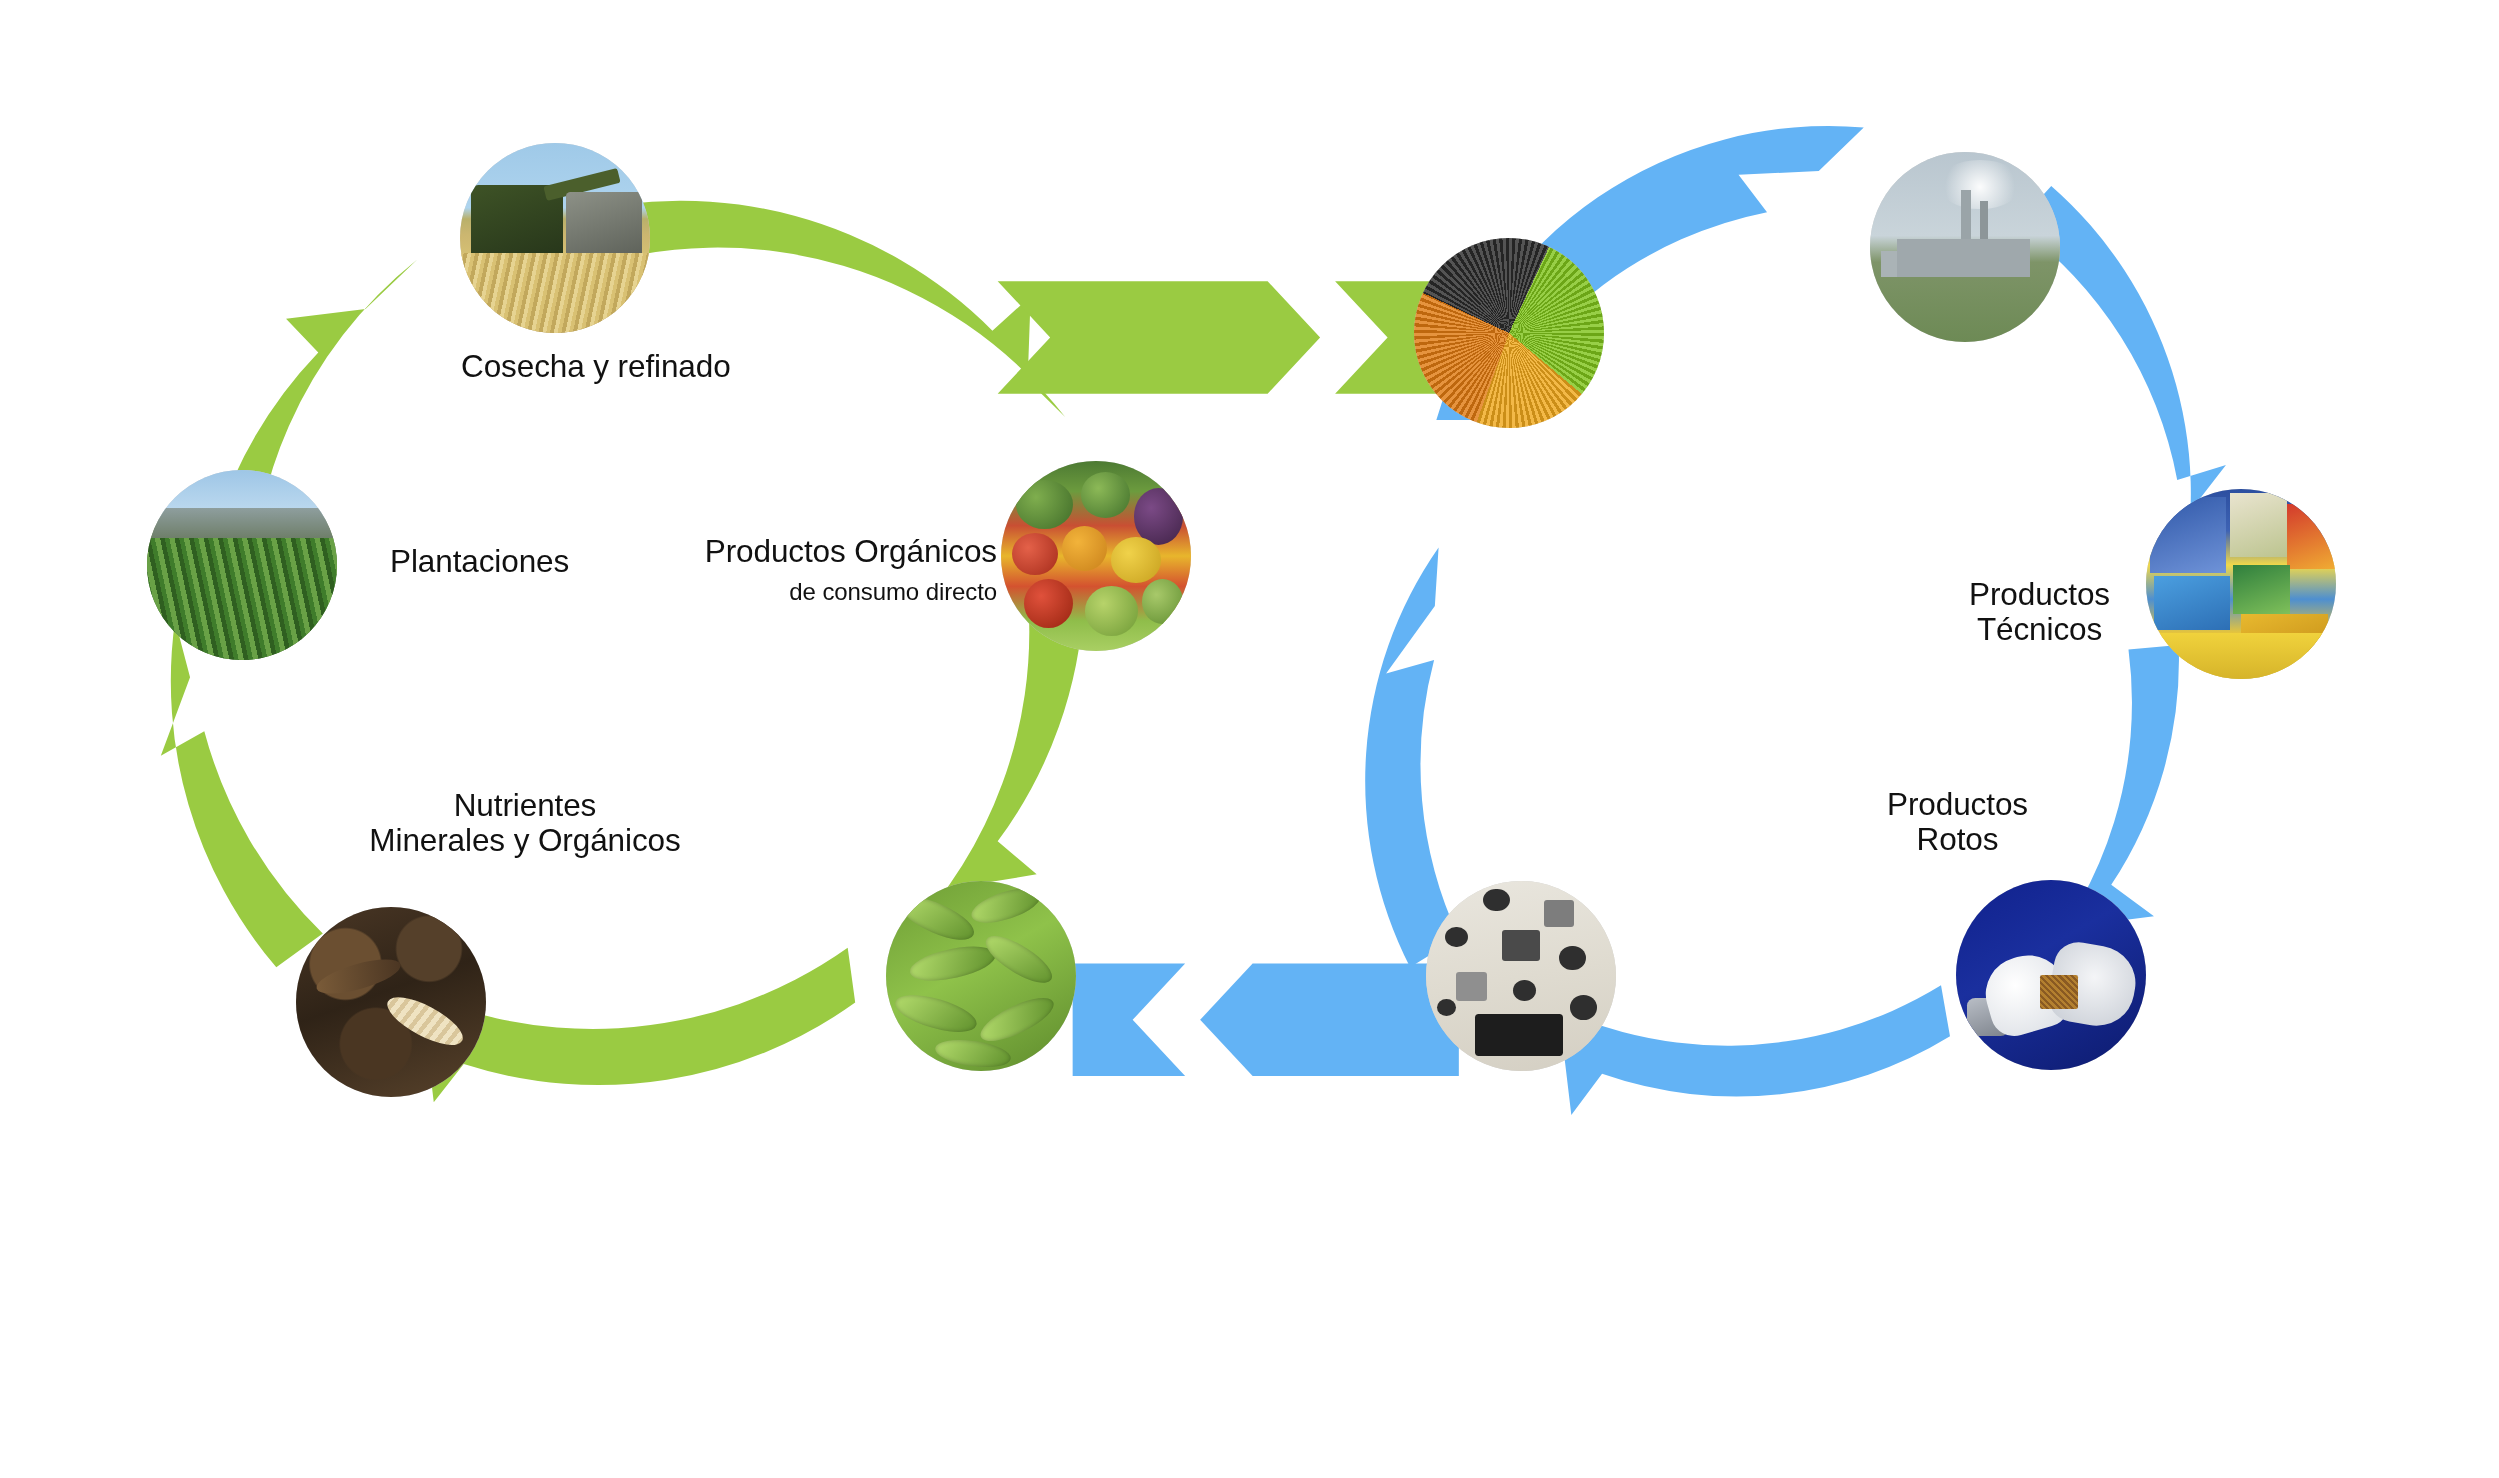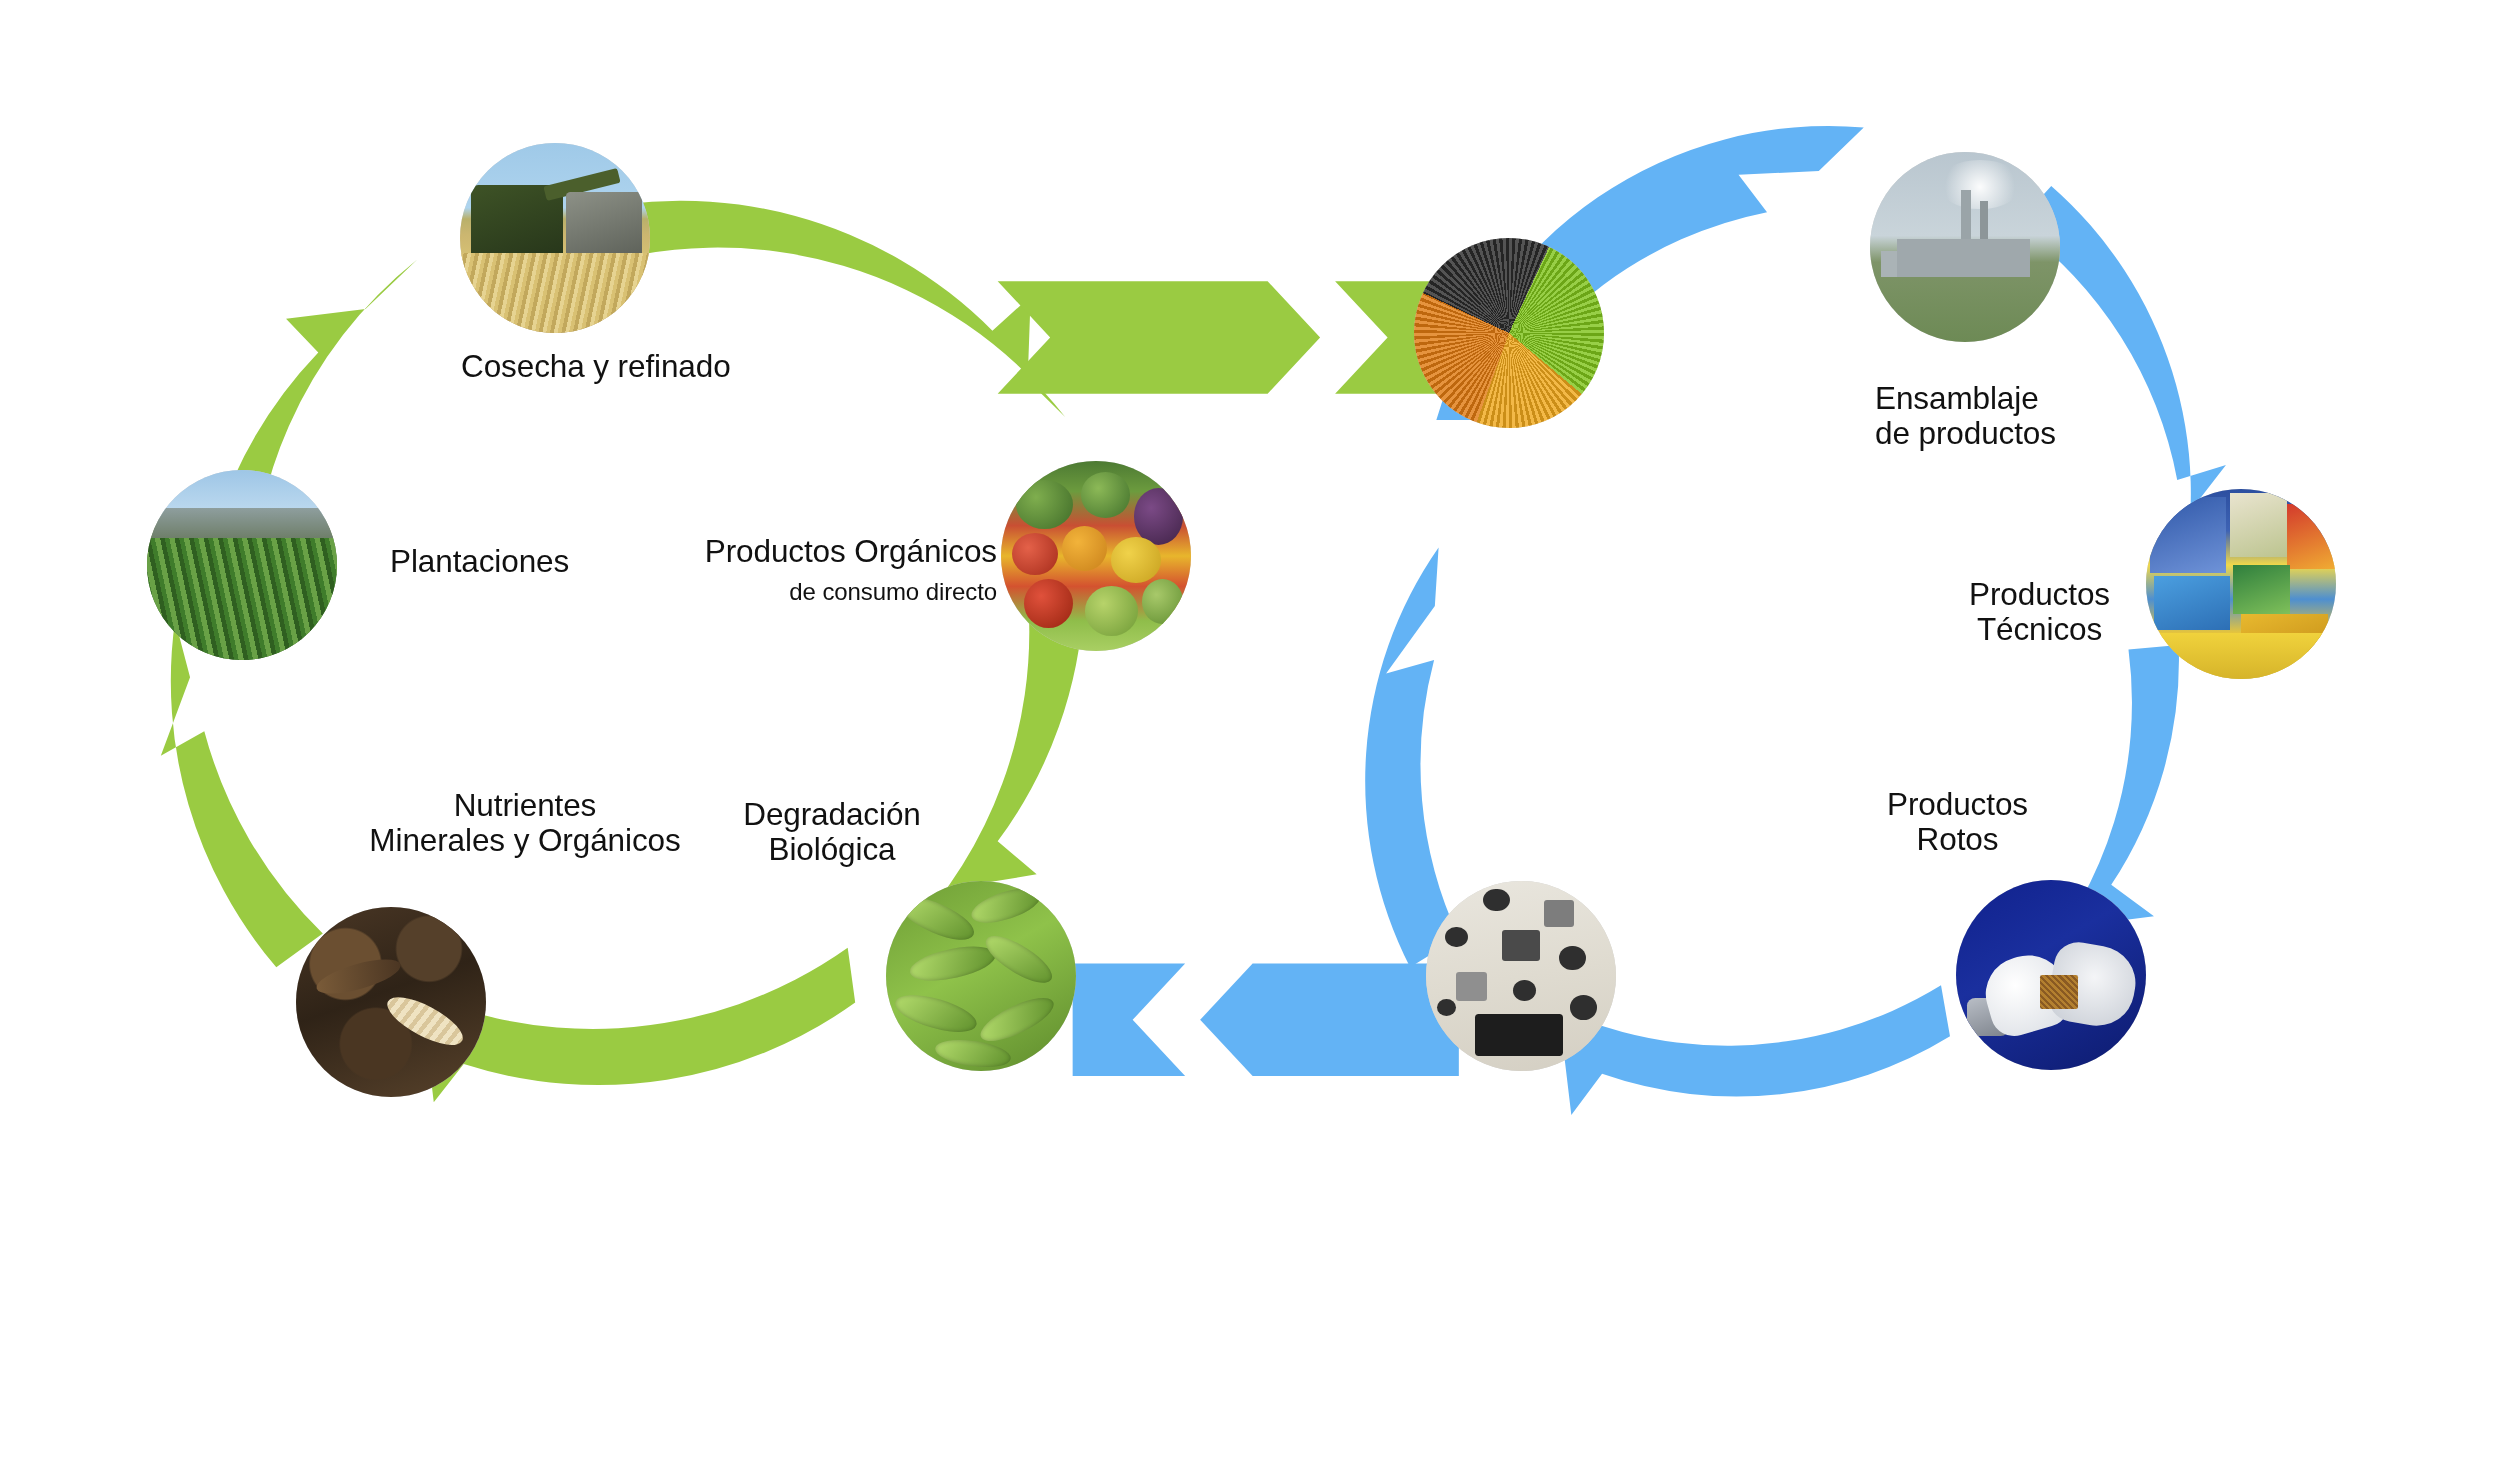--- a/index.html
+++ b/index.html
@@ -376,29 +376,25 @@
     </div>
   </div>
 
   <div class="lbl main l" style="left:461px;top:349px;width:390px;">Cosecha y refinado</div>
 
   <div class="lbl main l" style="left:390px;top:544px;width:315px;">Plantaciones</div>
 
   <div class="lbl main r" style="left:652px;top:534px;width:345px;">Productos Orgánicos</div>
   <div class="lbl sub r" style="left:652px;top:579px;width:345px;">de consumo directo</div>
 
-  <div class="lbl main c" style="left:712px;top:797px;width:240px;">Degradación
-Biológica</div>
 
   <div class="lbl main c" style="left:345px;top:788px;width:360px;">Nutrientes
 Minerales y Orgánicos</div>
 
 
-  <div class="lbl main l" style="left:1875px;top:381px;width:300px;">Ensamblaje
-de productos</div>
 
   <div class="lbl main c" style="left:1927px;top:577px;width:225px;">Productos
 Técnicos</div>
 
   <div class="lbl main c" style="left:1845px;top:787px;width:225px;">Productos
 Rotos</div>
 
 
 
 

